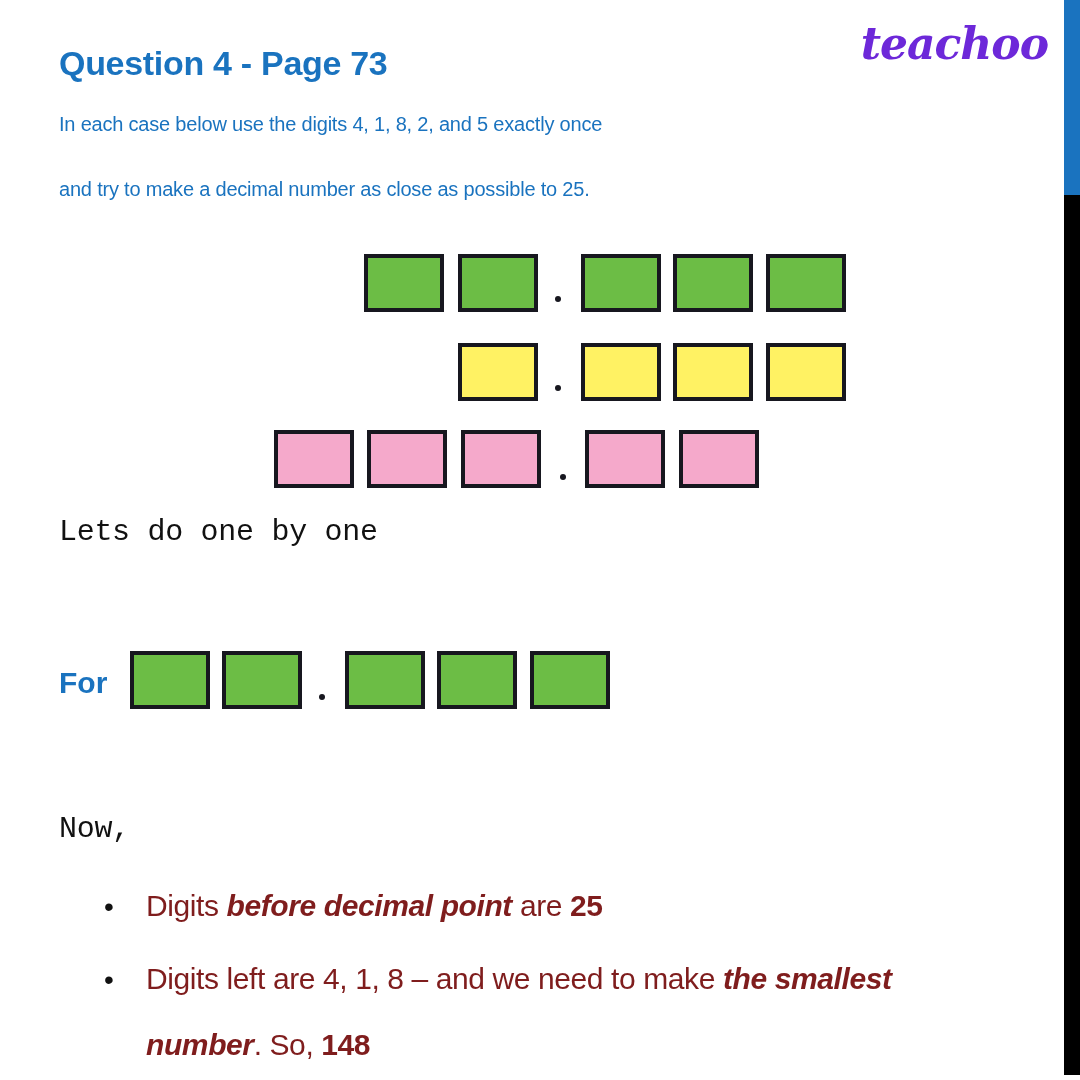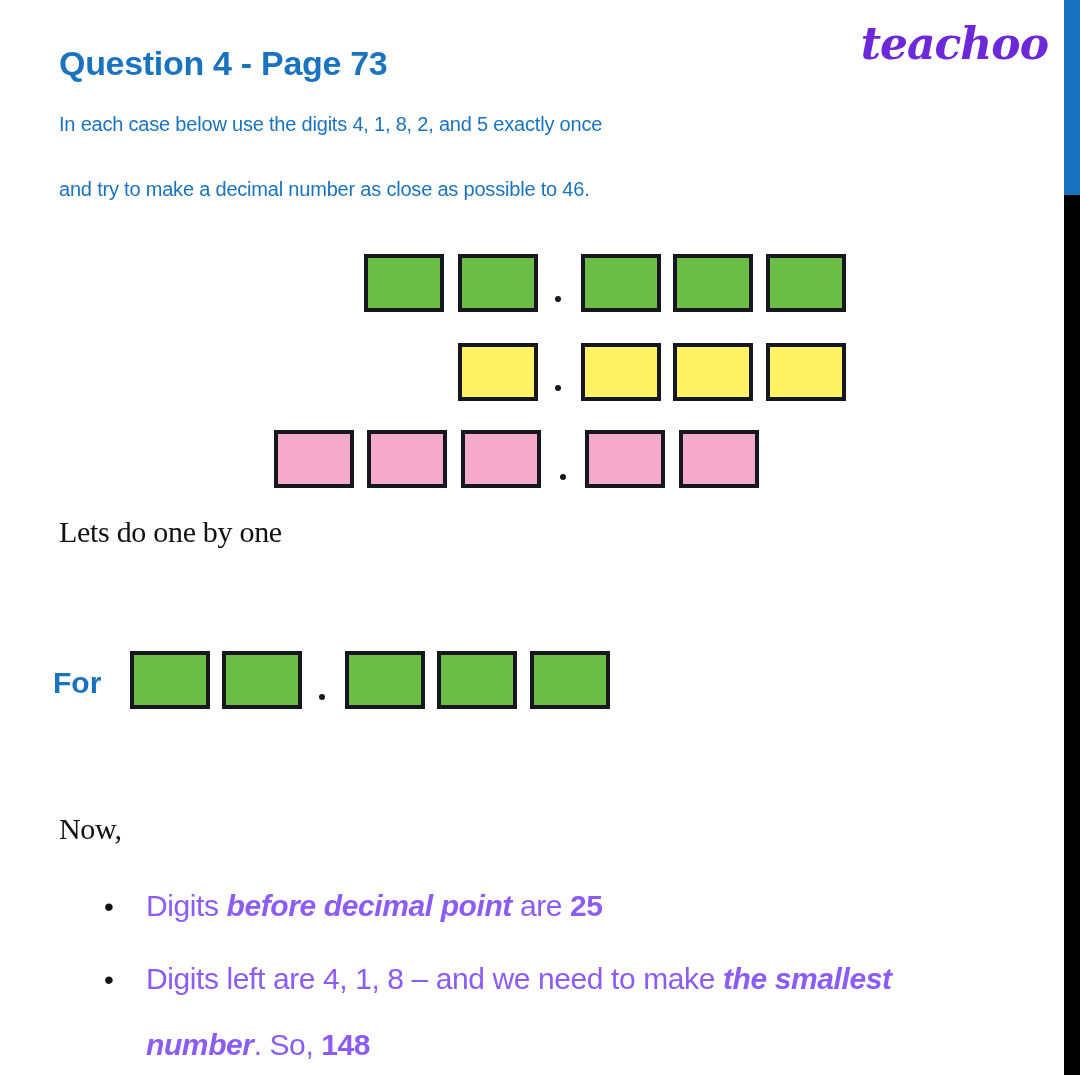--- a/index.html
+++ b/index.html
@@ -25,45 +25,45 @@
       position: absolute; width: 72px; height: 50px; border: 4px solid #17171f;
     }
     .green { background: #6cbd45; }
     .yellow { background: #fff263; }
     .pink { background: #f5a9cb; }
     .dot {
       position: absolute; width: 6px; height: 6px; border-radius: 50%; background: #17171f;
     }
     .body-text {
       left: 59px; font-size: 30px; color: #111; letter-spacing: -0.3px;
-      font-family: Liberation Serif, serif;
+      font-family: Liberation Mono, monospace;
     }
     .for-label {
-      left: 53px; top: 666px; font-size: 30px; font-weight: bold; color: #1a73bf;
+      left: 59px; top: 666px; font-size: 30px; font-weight: bold; color: #1a73bf;
     }
     .bullet {
       left: 104px; font-size: 28px; color: #111;
     }
     .bullet-text {
-      left: 146px; font-size: 30px; color: #8b5cf6; letter-spacing: -0.4px;
+      left: 146px; font-size: 30px; color: #7f1d1d; letter-spacing: -0.4px;
       font-family: "Liberation Sans", sans-serif;
     }
     .bi { font-weight: bold; font-style: italic; }
     .b { font-weight: bold; }
     .sidebar-blue { left: 1064px; top: 0; width: 16px; height: 195px; background: #1a73bf; }
     .sidebar-black { left: 1064px; top: 195px; width: 16px; height: 880px; background: #000; }
   </style>
 </head>
 <body>
 
 <div class="abs title">Question 4 - Page 73</div>
 <div class="abs logo">teachoo</div>
 
 <div class="abs qline" style="top:113px;">In each case below use the digits 4, 1, 8, 2, and 5 exactly once</div>
-<div class="abs qline" style="top:178px;">and try to make a decimal number as close as possible to 46.</div>
+<div class="abs qline" style="top:178px;">and try to make a decimal number as close as possible to 25.</div>
 
 <div>
   <div class="box green" style="left:364px; top:254px;"></div>
   <div class="box green" style="left:458px; top:254px;"></div>
   <div class="dot" style="left:555px; top:296px;"></div>
   <div class="box green" style="left:581px; top:254px;"></div>
   <div class="box green" style="left:673px; top:254px;"></div>
   <div class="box green" style="left:766px; top:254px;"></div>
 </div>
 

